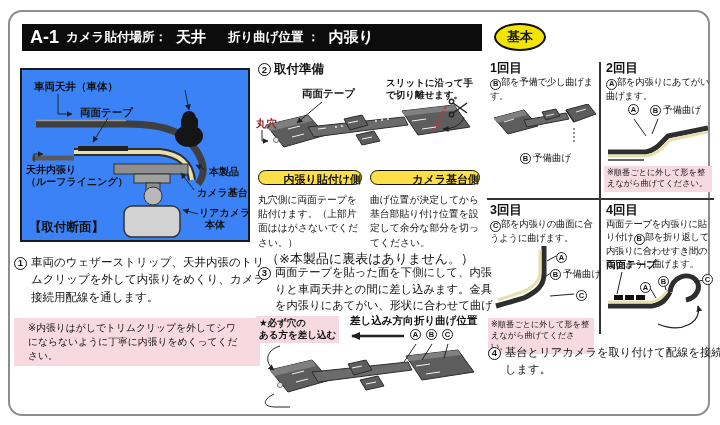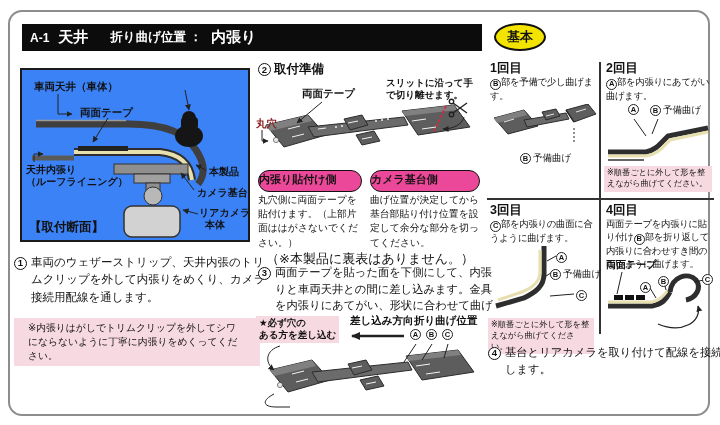--- a/index.html
+++ b/index.html
@@ -7,21 +7,21 @@
     width:720px;height:425px;position:relative;background:#ffffff;
     font-family:"Liberation Sans","DejaVu Sans",sans-serif;color:#111;
     overflow:hidden;
   }
   .frame{position:absolute;left:8px;top:10px;width:698px;height:402px;
     border:2px solid #8d8d8d;border-radius:14px;background:#fff;}
   .abs{position:absolute;}
   
   .header-bar{position:absolute;left:22px;top:24px;width:460px;height:27px;background:#0c0c0c;
     color:#fff;display:flex;align-items:center;padding-left:8px;box-sizing:border-box;font-weight:bold;}
-  .header-bar .code{font-size:12px;}
+  .header-bar .code{font-size:18px;}
   .header-bar .lab{font-size:12.5px;margin-left:7px;}
   .header-bar .val{font-size:15px;margin-left:9px;}
   .header-bar .lab2{margin-left:22px;}
   .badge{position:absolute;left:494px;top:23px;width:52px;height:28px;background:#f2e300;
     border:2px solid #111;border-radius:50%;display:flex;align-items:center;justify-content:center;
     font-size:13px;font-weight:bold;box-sizing:border-box;}
   
   .hang{position:absolute;font-size:11.5px;line-height:1.52;padding-left:17px;}
   .hang .circn{position:absolute;left:0;top:2.5px;}
   .circn{display:inline-flex;width:13px;height:13px;border:1px solid #111;border-radius:50%;
@@ -30,22 +30,22 @@
     align-items:center;justify-content:center;font-size:7.5px;font-weight:bold;box-sizing:border-box;background:#fff;flex:none;vertical-align:-1px;}
   .pink{background:#f6d9e1;}
   .note{font-size:9.8px;line-height:1.42;padding:3px 14px;}
   .dlabel{position:absolute;font-size:10.5px;font-weight:600;white-space:nowrap;}
   .small{font-size:9.5px;}
   
   .xsec{position:absolute;left:20px;top:68px;width:230px;height:174px;border:2px solid #1b1b1b;box-sizing:border-box;background:#3b82f6;}
   .xsec .cap{position:absolute;left:7px;bottom:4px;font-size:12.5px;font-weight:bold;}
   
   .s2title{position:absolute;left:258px;top:61px;display:flex;align-items:center;gap:3px;font-size:12.5px;font-weight:bold;}
-  .tab{position:absolute;height:22px;line-height:17px;border:1.5px solid #111;border-radius:11px;
-    text-align:left;font-size:11px;font-weight:bold;background:#ec4899;box-sizing:border-box;}
+  .tab{position:absolute;height:15px;line-height:17px;border:1.5px solid #111;border-radius:11px;
+    text-align:right;font-size:11px;font-weight:bold;background:#fde047;box-sizing:border-box;}
   .coltext{position:absolute;font-size:9.8px;line-height:1.45;}
   
   .cell{position:absolute;}
   .ctitle{position:absolute;left:2px;top:0px;font-size:12.5px;font-weight:bold;}
   .ctext{position:absolute;left:2px;top:16px;font-size:9.4px;line-height:1.38;letter-spacing:-0.3px;}
   .cnote{position:absolute;left:0px;font-size:8.2px;line-height:1.32;padding:2px 3px;}
   .divider{position:absolute;background:#333;}
   .caprow{position:absolute;display:flex;align-items:center;gap:2px;font-size:9.5px;white-space:nowrap;}
   .marks{position:absolute;display:flex;gap:5px;}
   .redtext{color:#8b2020;}
@@ -62,20 +62,21 @@
     <marker id="arrBig" markerWidth="11" markerHeight="11" refX="8" refY="4" orient="auto" markerUnits="userSpaceOnUse">
       <path d="M0 0 L9 4 L0 8 Z" fill="#222"></path>
     </marker>
   </defs>
 </svg>
 
 <div class="frame"></div>
 
 <div class="header-bar">
   <span class="code">A-1</span>
+  <span class="lab">カメラ貼付場所：</span>
   <span class="val">天井</span>
   <span class="lab lab2">折り曲げ位置 ：</span>
   <span class="val">内張り</span>
 </div>
 <div class="badge">基本</div>
 
 <div class="xsec">
   <svg width="226" height="170" viewBox="0 0 226 170">
     <path d="M14 54 H106 C146 54 164 64 174 80 C182 92 184 104 176 114" stroke="#3f3f3f" stroke-width="7" fill="none"></path>
     <path d="M14 50.5 H104" stroke="#9a9a9a" stroke-width="1.3" fill="none"></path>

